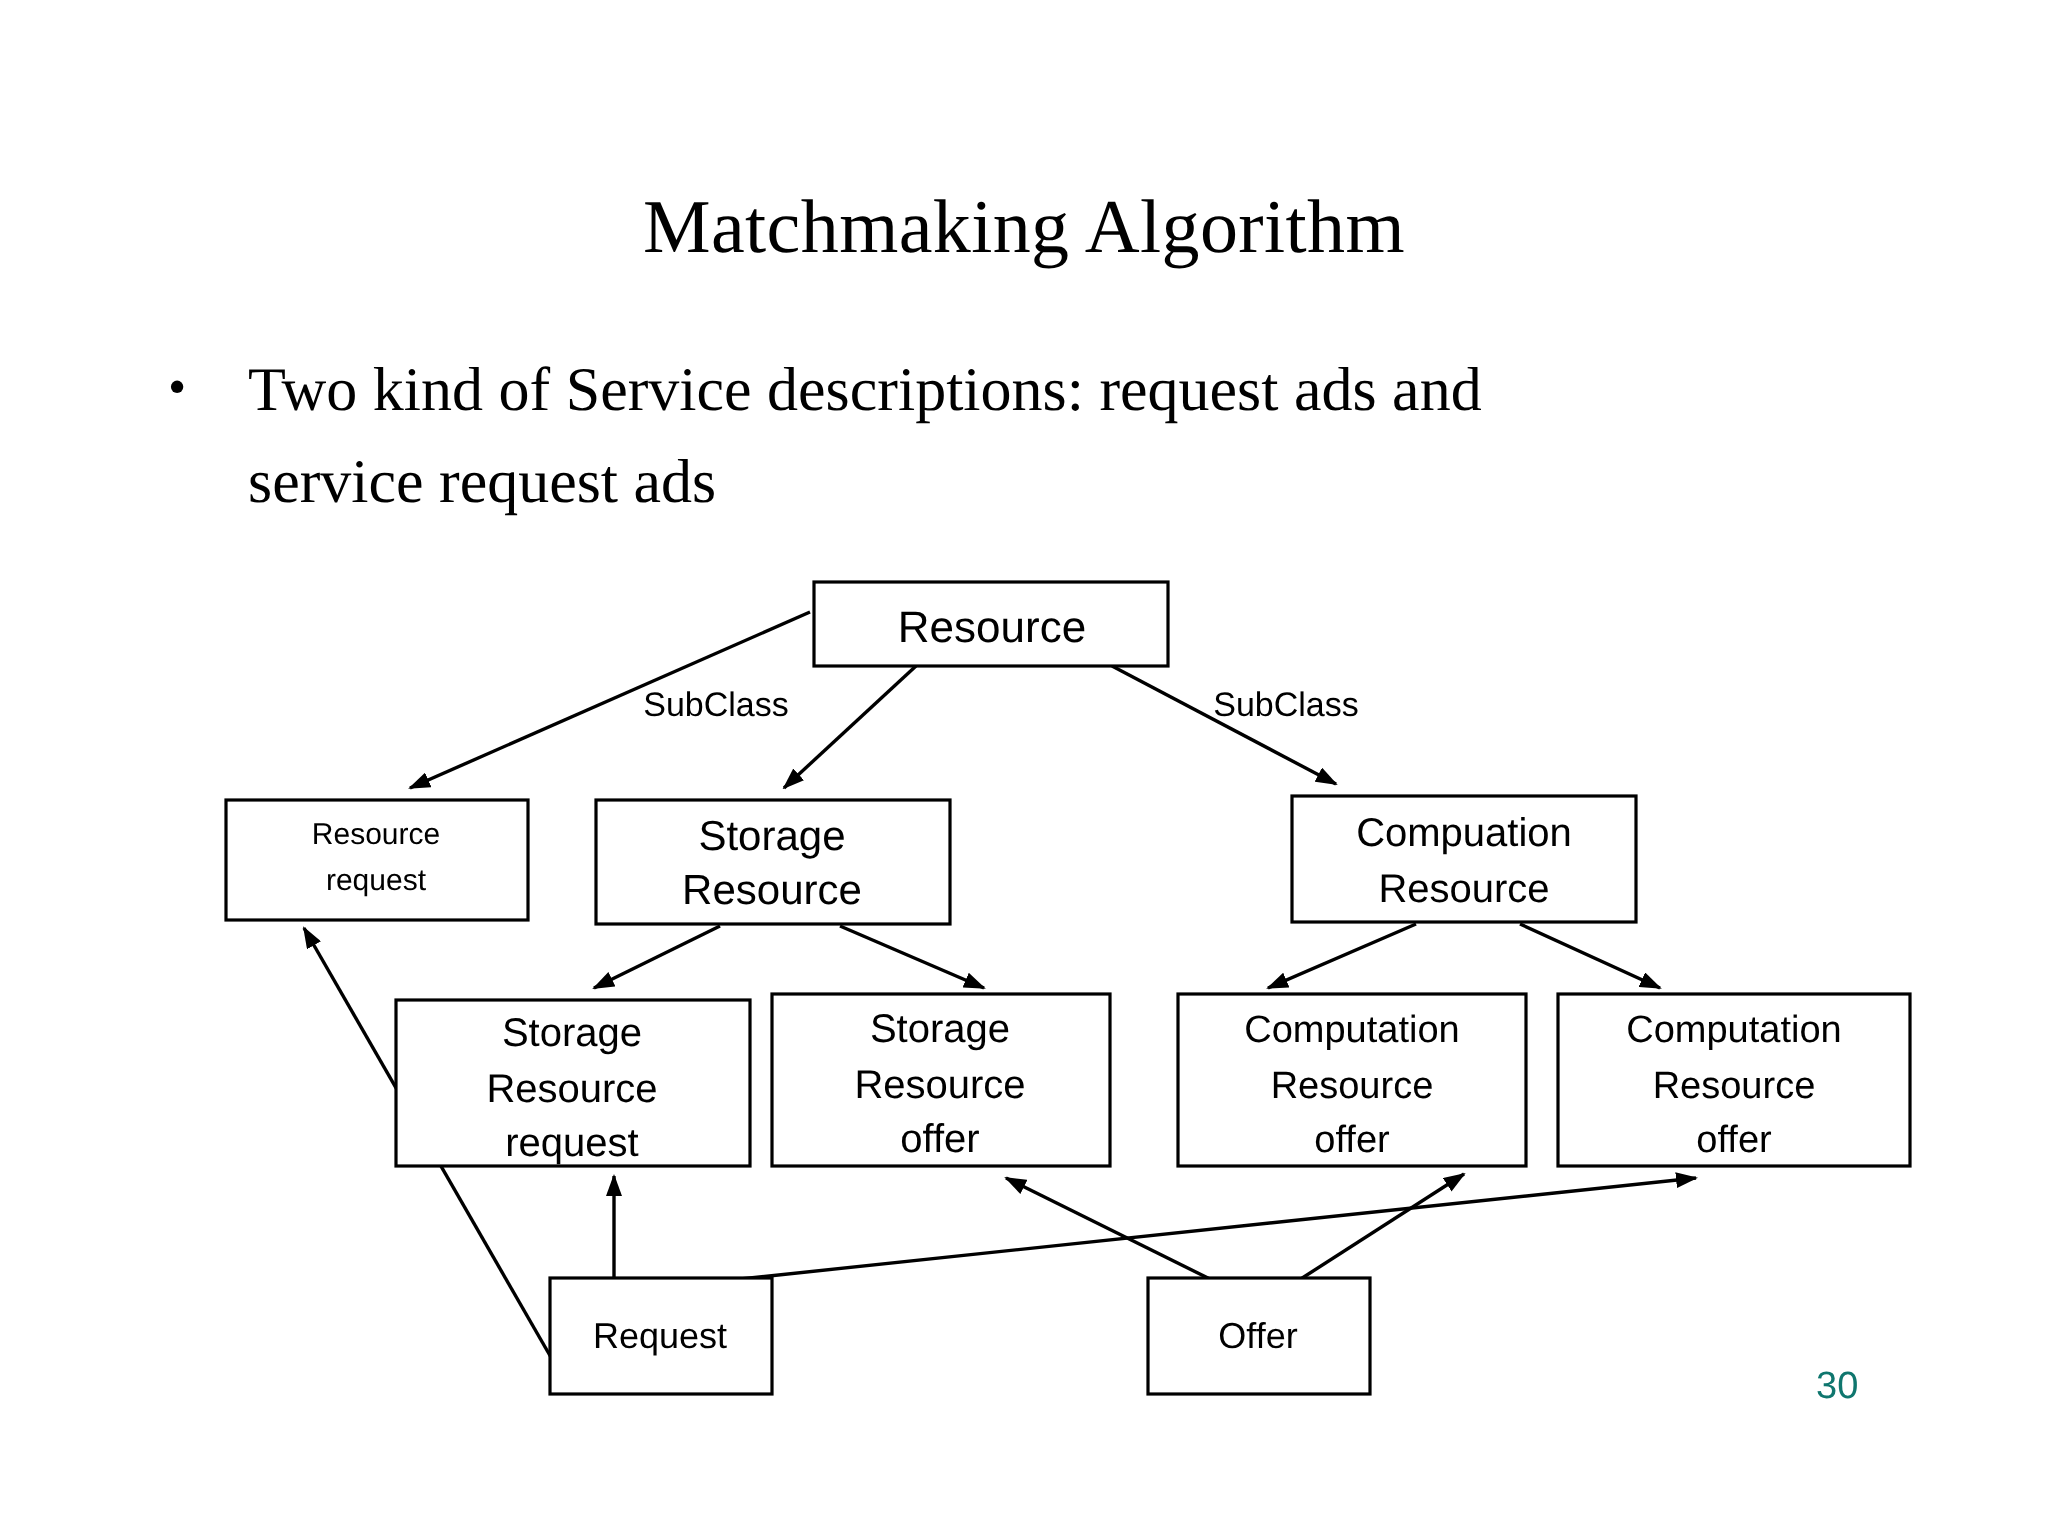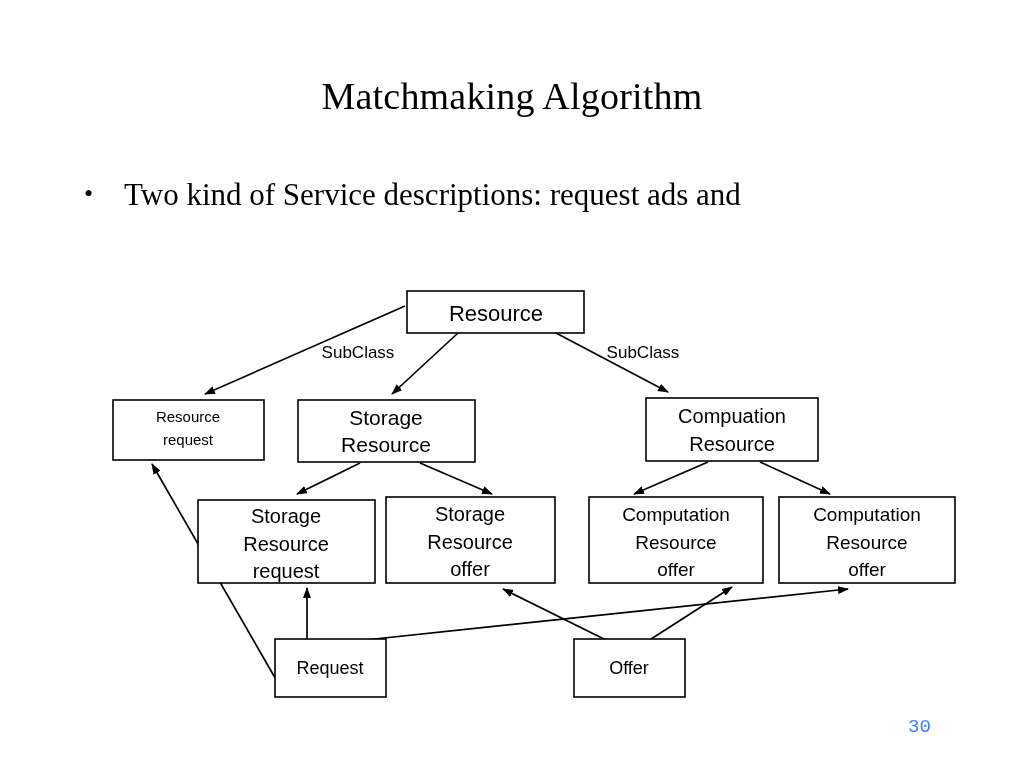--- a/index.html
+++ b/index.html
@@ -11,21 +11,21 @@
     position: relative;
     width: 1024px;
     height: 768px;
     background: #ffffff;
     overflow: hidden;
     font-family: "Liberation Serif", serif;
   }
   #slide-title {
     position: absolute;
     left: 0;
-    top: 74px;
+    top: 92px;
     width: 1024px;
     text-align: center;
     font-family: "Liberation Serif", serif;
     font-size: 38px;
     color: #000000;
     letter-spacing: 0.2px;
   }
   #bullet-block {
     position: absolute;
     left: 84px;
@@ -52,24 +52,24 @@
   #diagram {
     position: absolute;
     left: 0;
     top: 0;
     width: 1024px;
     height: 768px;
   }
   #page-number {
     position: absolute;
     left: 908px;
-    top: 716px;
-    font-family: Liberation Mono, monospace;
+    top: 683px;
+    font-family: Liberation Sans, sans-serif;
     font-size: 19px;
-    color: #3b82f6;
+    color: #0f766e;
   }
   svg text.node-label {
     font-family: "Liberation Sans", sans-serif;
     fill: #000000;
     text-anchor: middle;
   }
   svg text.edge-label {
     font-family: "Liberation Sans", sans-serif;
     fill: #000000;
     font-size: 17px;
@@ -92,20 +92,24 @@
 
 <div id="slide">
 
   <div id="slide-title">Matchmaking Algorithm</div>
 
   <div id="bullet-block">
     <div class="bullet-row">
       <span class="bullet-mark">•</span>
       <span class="bullet-text">Two kind of Service descriptions: request ads and</span>
     </div>
+    <div class="bullet-row">
+      <span class="bullet-mark"></span>
+      <span class="bullet-text">service request ads</span>
+    </div>
   </div>
 
   <svg id="diagram" viewBox="0 0 1024 768" width="1024" height="768" xmlns="http://www.w3.org/2000/svg">
 
     <defs>
       <marker id="arrowhead" markerWidth="11" markerHeight="8" refX="10" refY="4" orient="auto" markerUnits="userSpaceOnUse">
         <path d="M0,0 L11,4 L0,8 Z" fill="#000000"></path>
       </marker>
     </defs>
 

